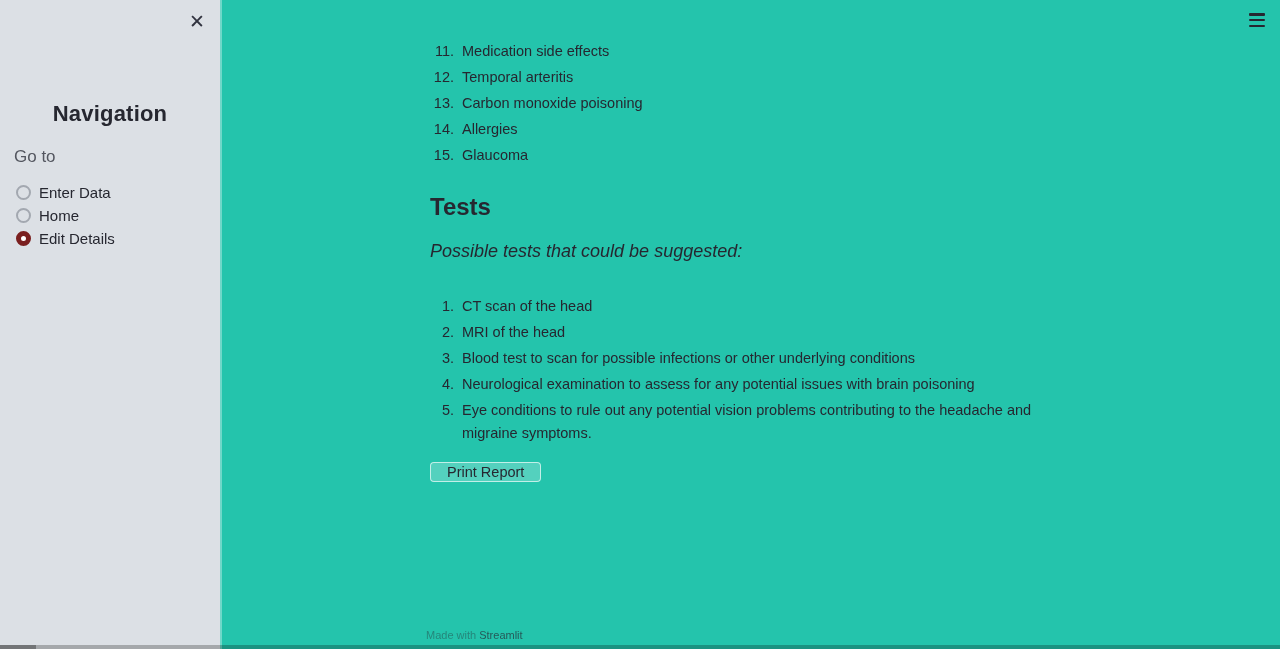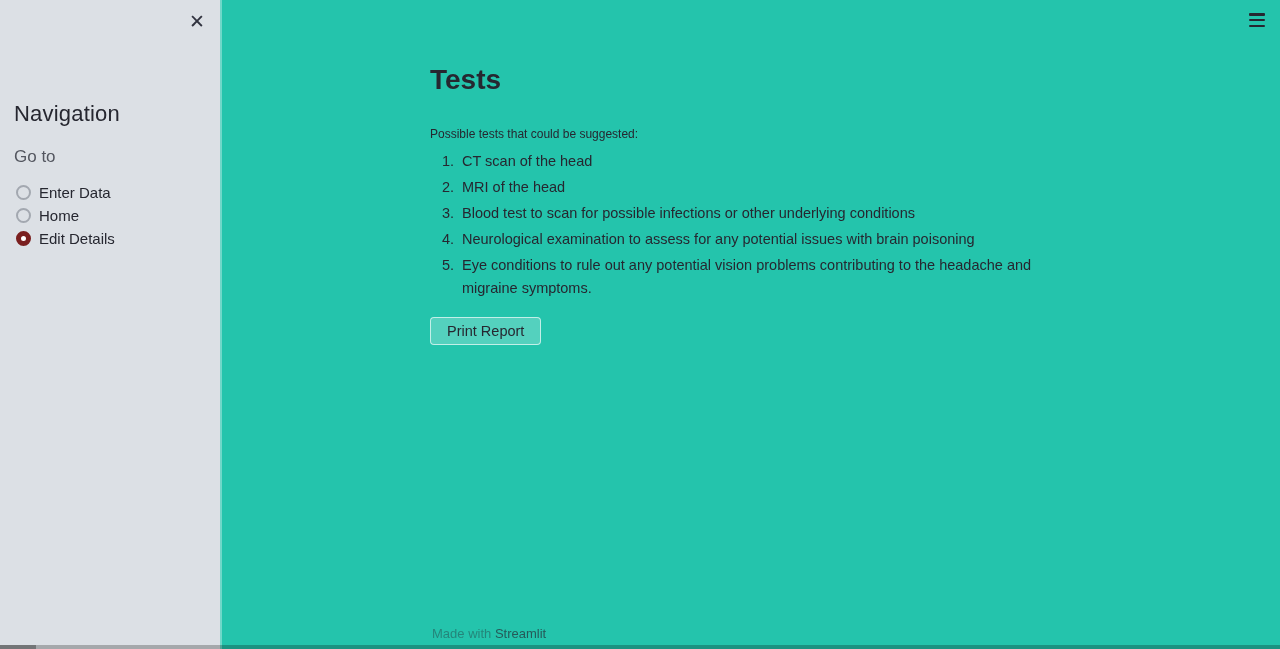--- a/index.html
+++ b/index.html
@@ -42,23 +42,24 @@
     background: transparent;
     font-size: 19px;
     line-height: 26px;
     color: #31333f;
     cursor: pointer;
     font-family: "DejaVu Sans", sans-serif;
   }
   .nav-title {
     margin-top: 101px;
     font-size: 22px;
-    font-weight: 400;
+    font-weight: 700;
     color: var(--text);
     letter-spacing: 0.2px;
+    text-align: center;
   }
   .group-label {
     margin-top: 20px;
     font-size: 17px;
     color: var(--muted);
   }
   .radio-group { margin-top: 15px; margin-left: 2px; }
   .radio-row {
     display: flex;
     align-items: center;
@@ -131,49 +132,50 @@
     color: var(--text);
   }
   ol.num-list li {
     line-height: 23px;
     margin-bottom: 3px;
     max-width: 614px;
     padding-left: 4px;
   }
   .section-heading {
     margin-top: 23px;
-    font-size: 28px;
+    font-size: 24px;
     line-height: 33px;
     font-weight: 700;
     color: var(--text);
   }
   .intro-text {
-    margin-top: 28px;
-    font-size: 12px;
+    margin-top: 18px;
+    font-size: 18px;
     line-height: 21px;
     color: var(--text);
-  }
-  ol.tests-list { margin-top: 5px; }
+    font-style: italic;
+  }
+  ol.tests-list { margin-top: 33px; }
   .print-btn {
     margin-top: 14px;
-    height: 28px;
+    height: 20px;
     padding: 0 16px;
     font-size: 14.5px;
     font-family: "Liberation Sans", "DejaVu Sans", sans-serif;
     color: var(--text);
     background: rgba(255,255,255,0.22);
     border: 1px solid rgba(255,255,255,0.65);
     border-radius: 4px;
     cursor: pointer;
   }
   .footer {
     position: absolute;
-    left: 212px;
+    left: 206px;
     bottom: 8px;
-    font-size: 13px;
+    font-size: 11px;
   }
   .footer .made-with { color: rgba(38,39,48,0.40); }
   .footer .brand { color: rgba(38,39,48,0.68); cursor: pointer; }
 
   
   .hscroll {
     position: absolute;
     left: 0; right: 0; bottom: 0;
     height: 4px;
     background: rgba(0,0,0,0.25);
@@ -212,20 +214,27 @@
   </aside>
 
   <main class="main">
     <button class="menu-btn" aria-label="menu">
       <span></span>
         <span></span>
         <span></span>
     </button>
 
     <div class="content">
+      <ol class="num-list conditions-list" start="11">
+          <li>Medication side effects</li>
+          <li>Temporal arteritis</li>
+          <li>Carbon monoxide poisoning</li>
+          <li>Allergies</li>
+          <li>Glaucoma</li>
+        </ol>
 
       <h2 class="section-heading">Tests</h2>
 
       <p class="intro-text">Possible tests that could be suggested:</p>
 
       <ol class="num-list tests-list" start="1">
           <li>CT scan of the head</li>
           <li>MRI of the head</li>
           <li>Blood test to scan for possible infections or other underlying conditions</li>
           <li>Neurological examination to assess for any potential issues with brain poisoning</li>

